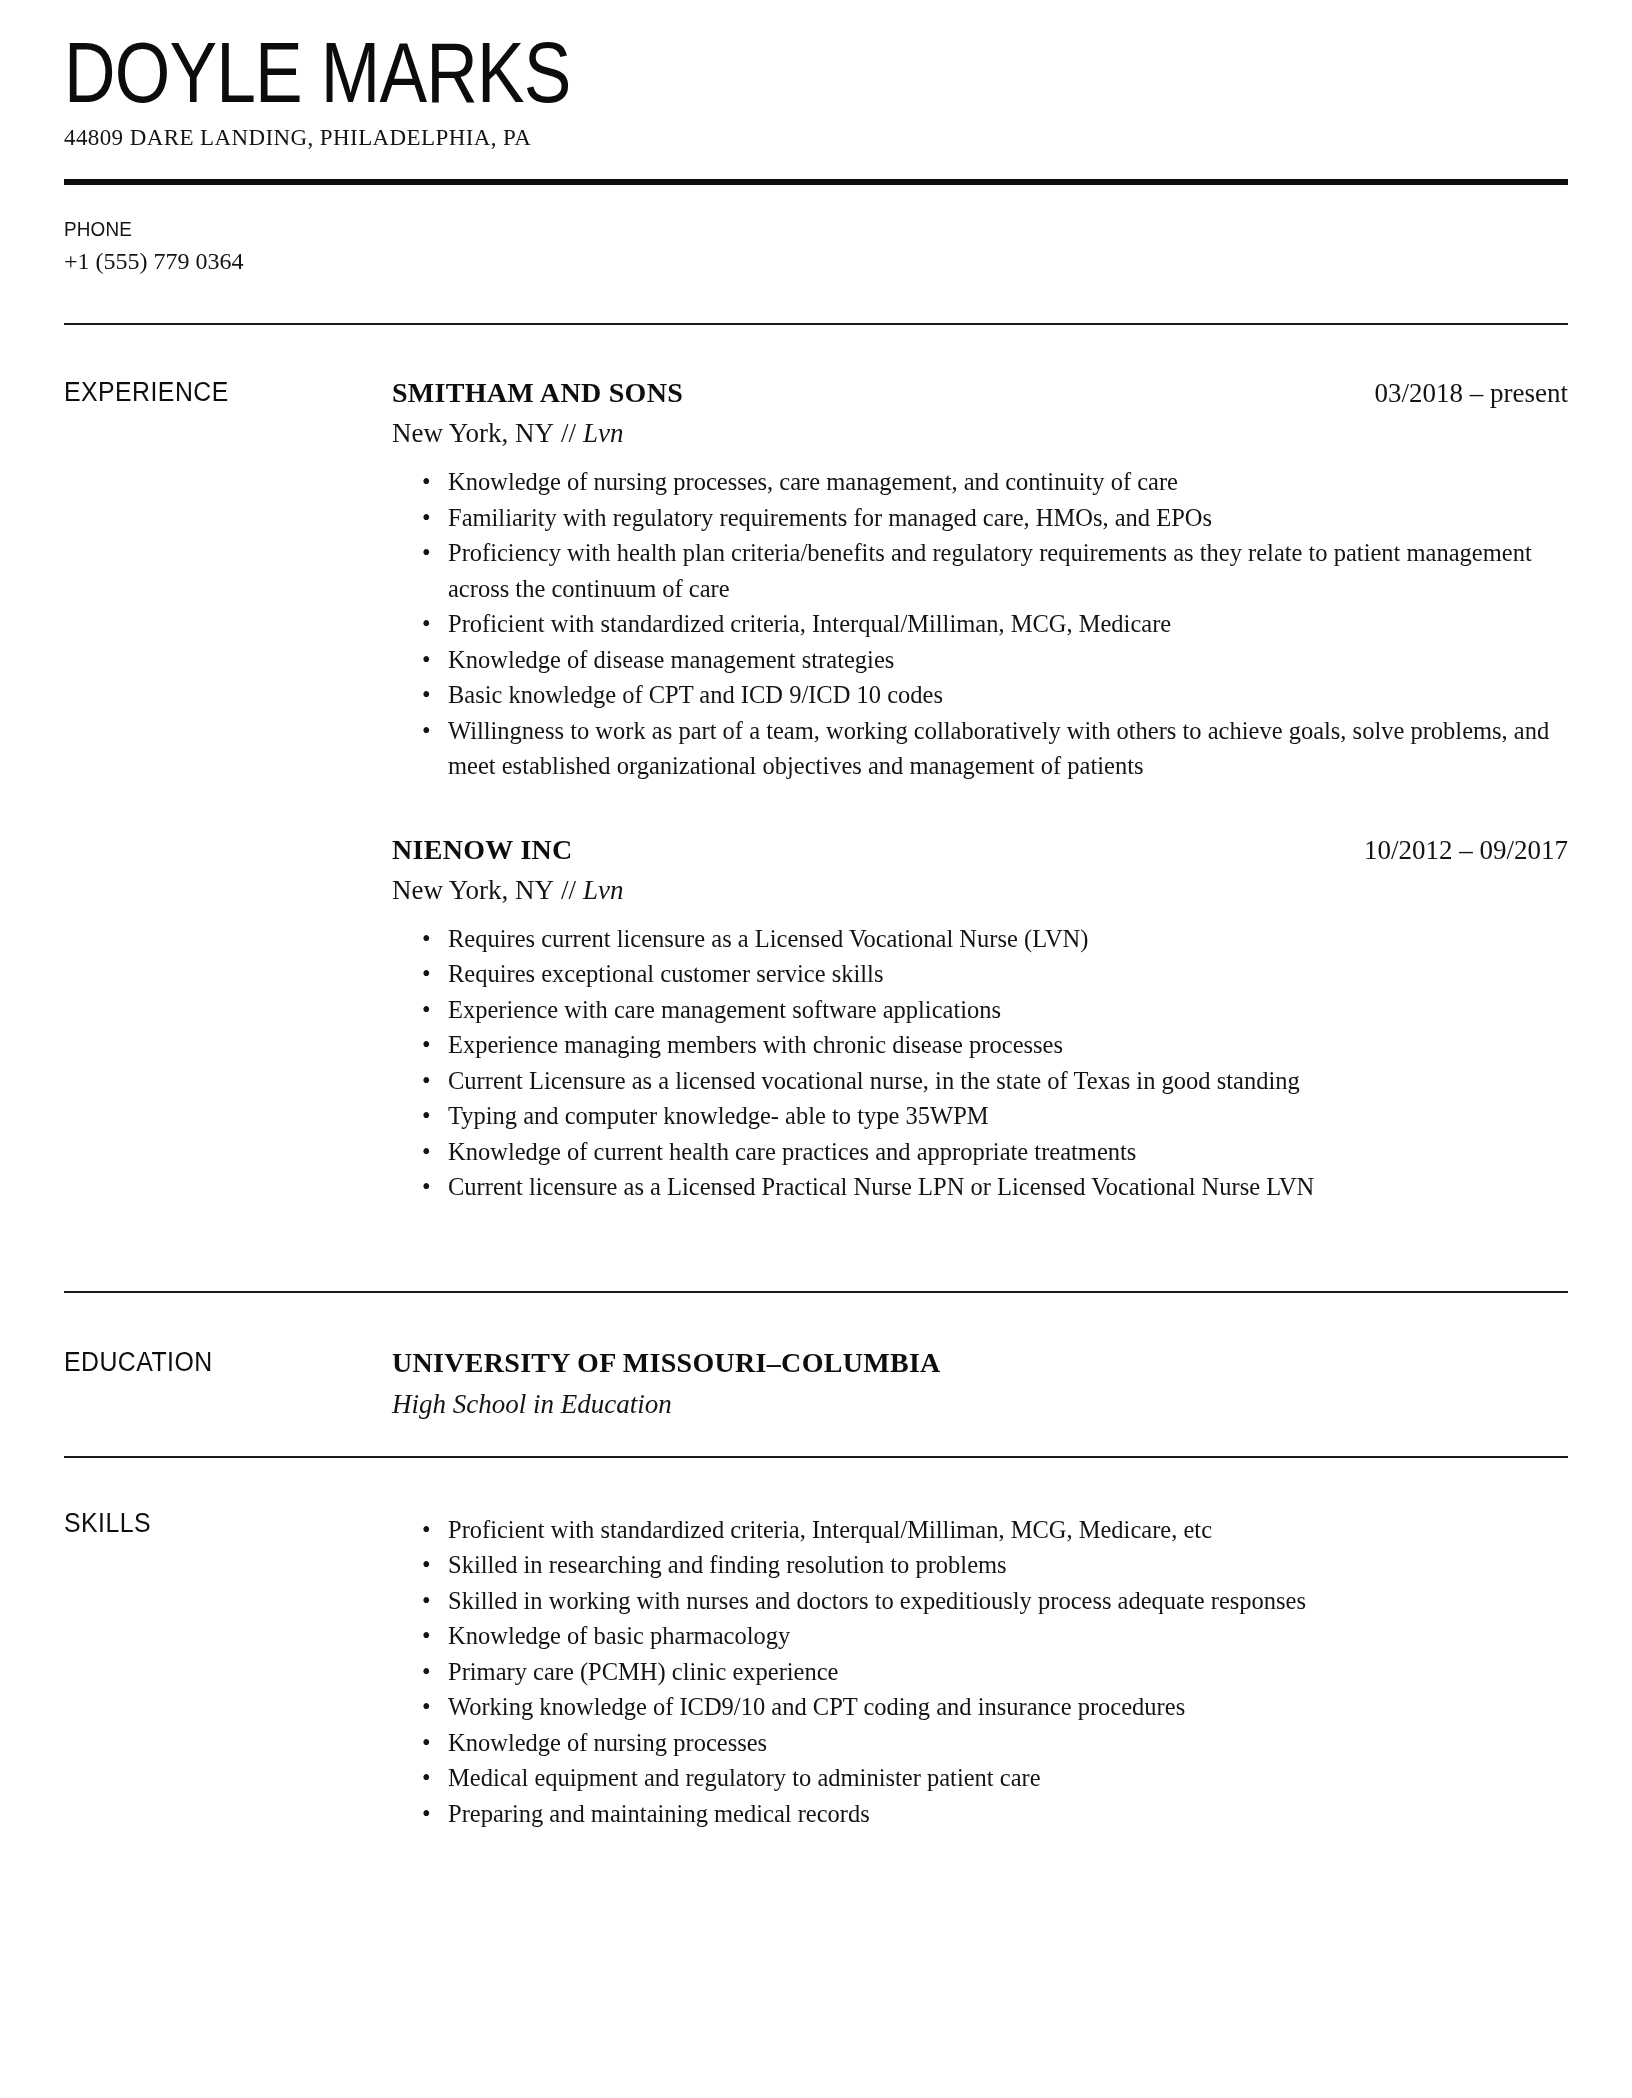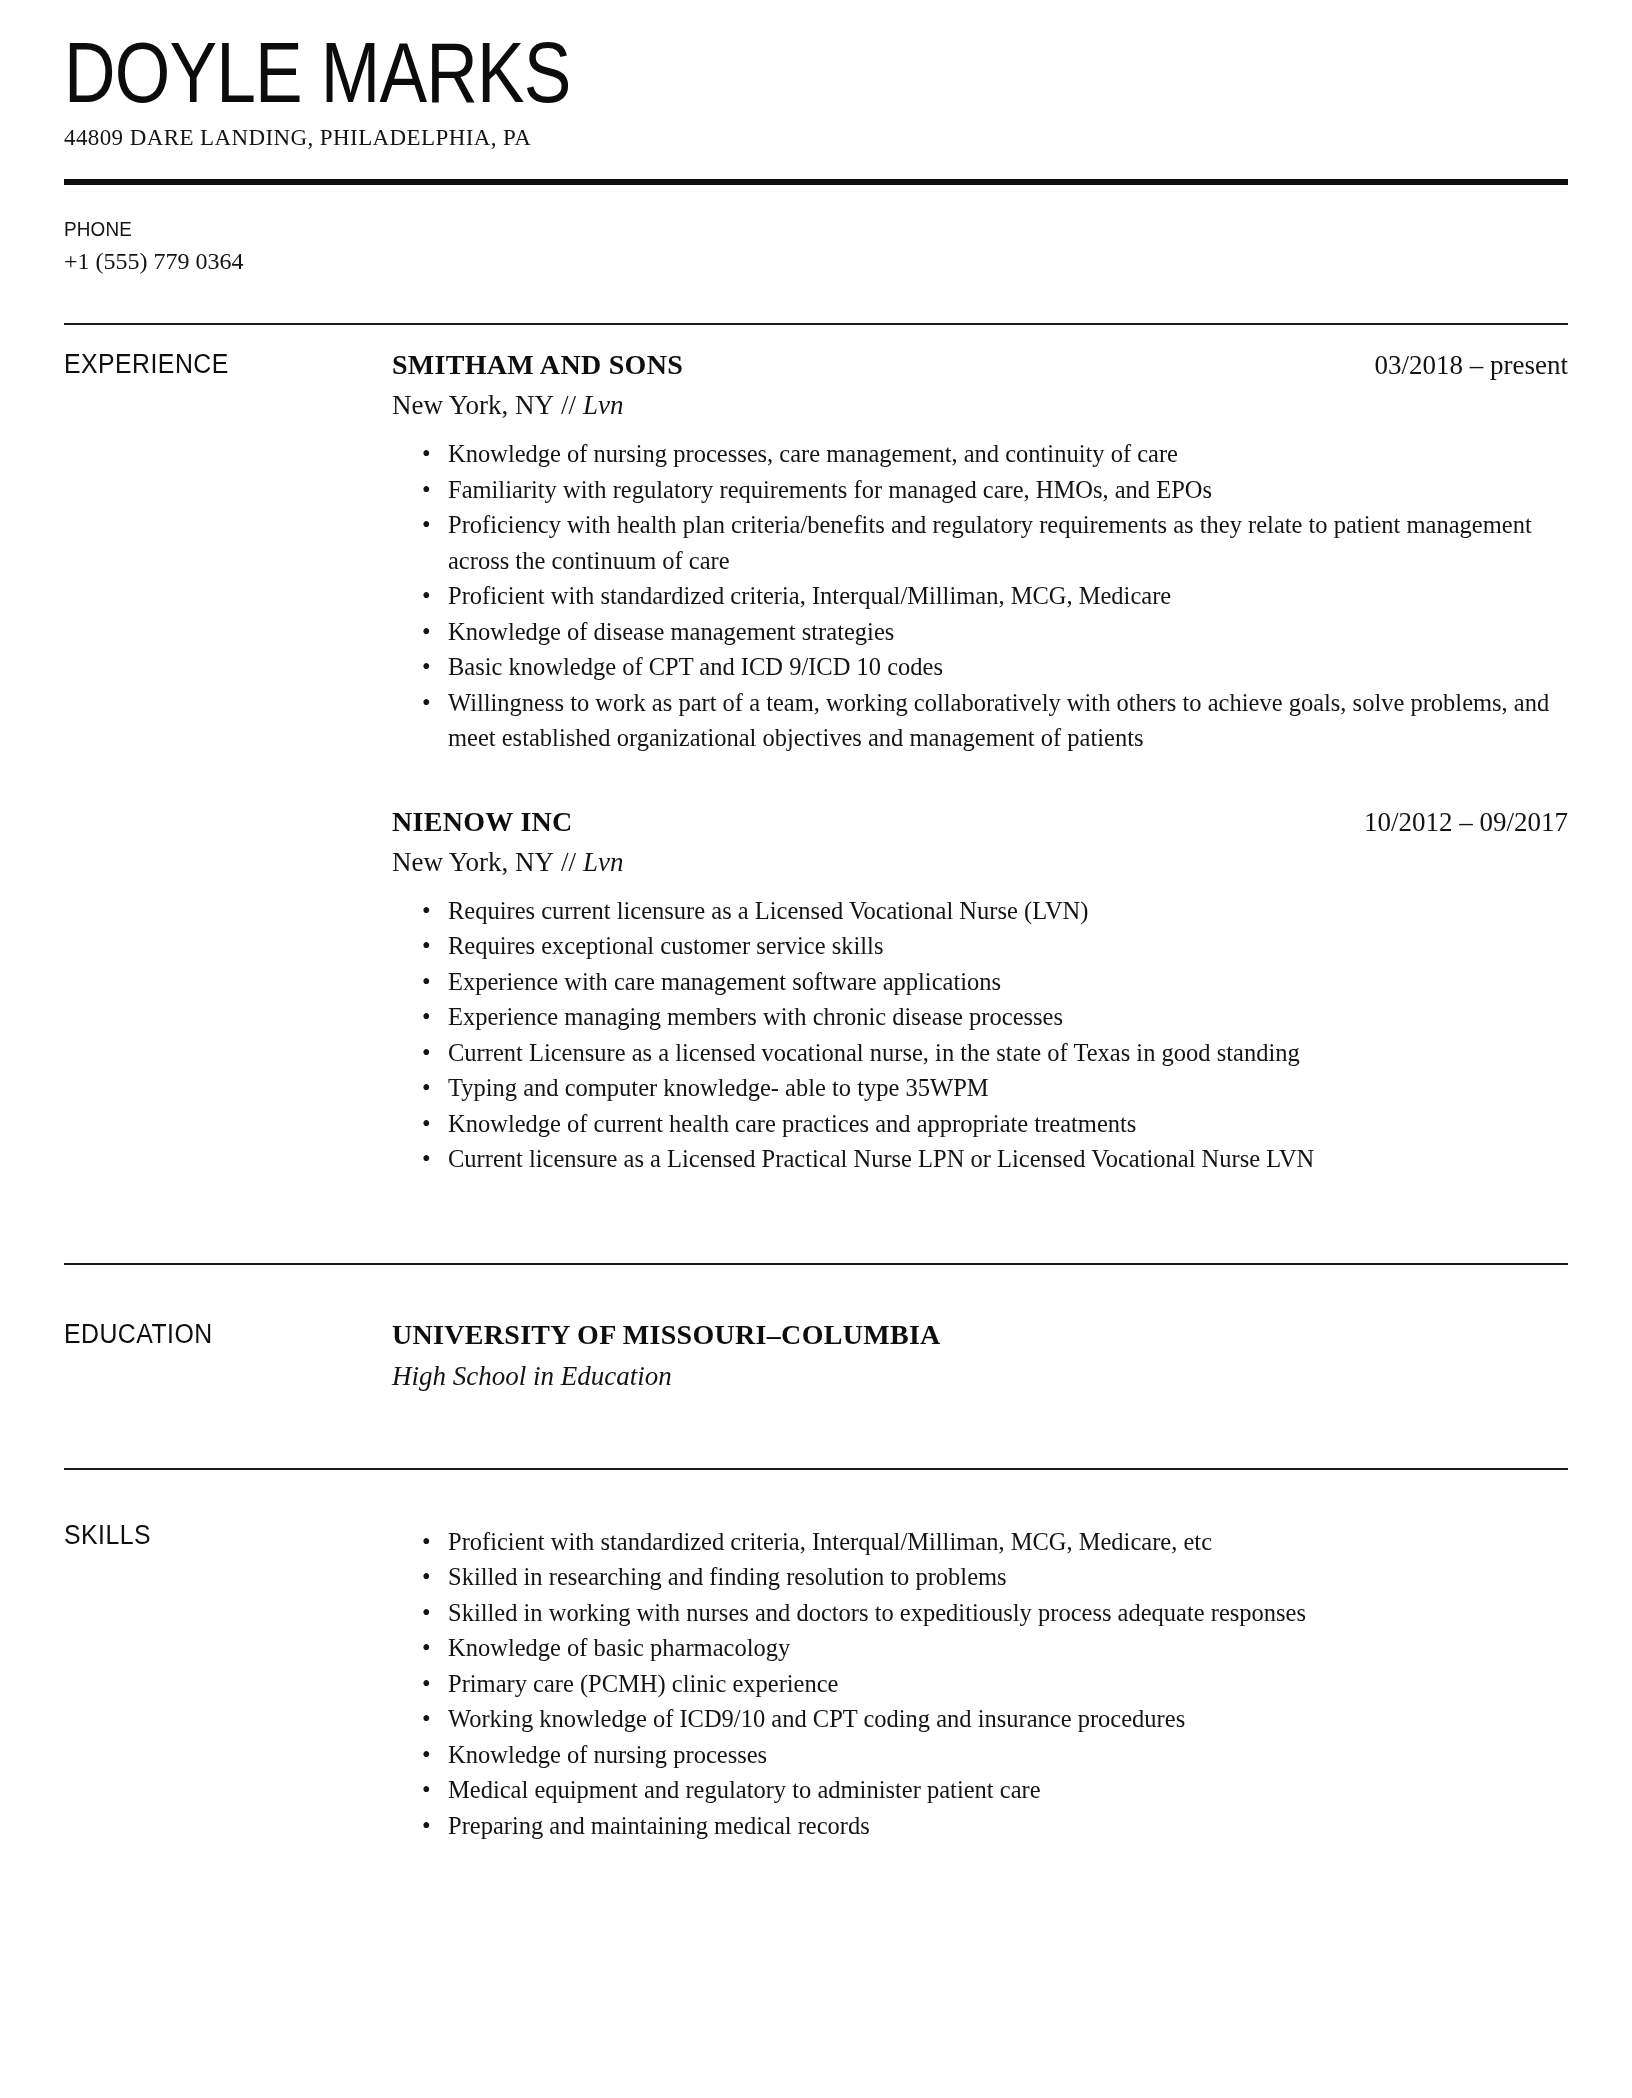--- a/index.html
+++ b/index.html
@@ -84,22 +84,22 @@
     letter-spacing: 0.5px;
     display: inline-block;
     transform: scaleX(0.92);
     transform-origin: 0 50%;
     white-space: nowrap;
   }
   .section-content {
     flex: 1 1 auto;
     min-width: 0;
   }
-  .sec-experience { padding-top: 24px; padding-bottom: 86px; justify-content: center; }
-  .sec-education  { padding-top: 54px; padding-bottom: 76px; }
+  .sec-experience { padding-top: 52px; padding-bottom: 86px; justify-content: center; }
+  .sec-education  { padding-top: 54px; padding-bottom: 36px; }
   .sec-skills     { padding-top: 50px; padding-bottom: 60px; }
 
   
   .job + .job { margin-top: 50px; }
   .job-head {
     display: flex;
     justify-content: space-between;
     align-items: baseline;
     gap: 44px;
   }

